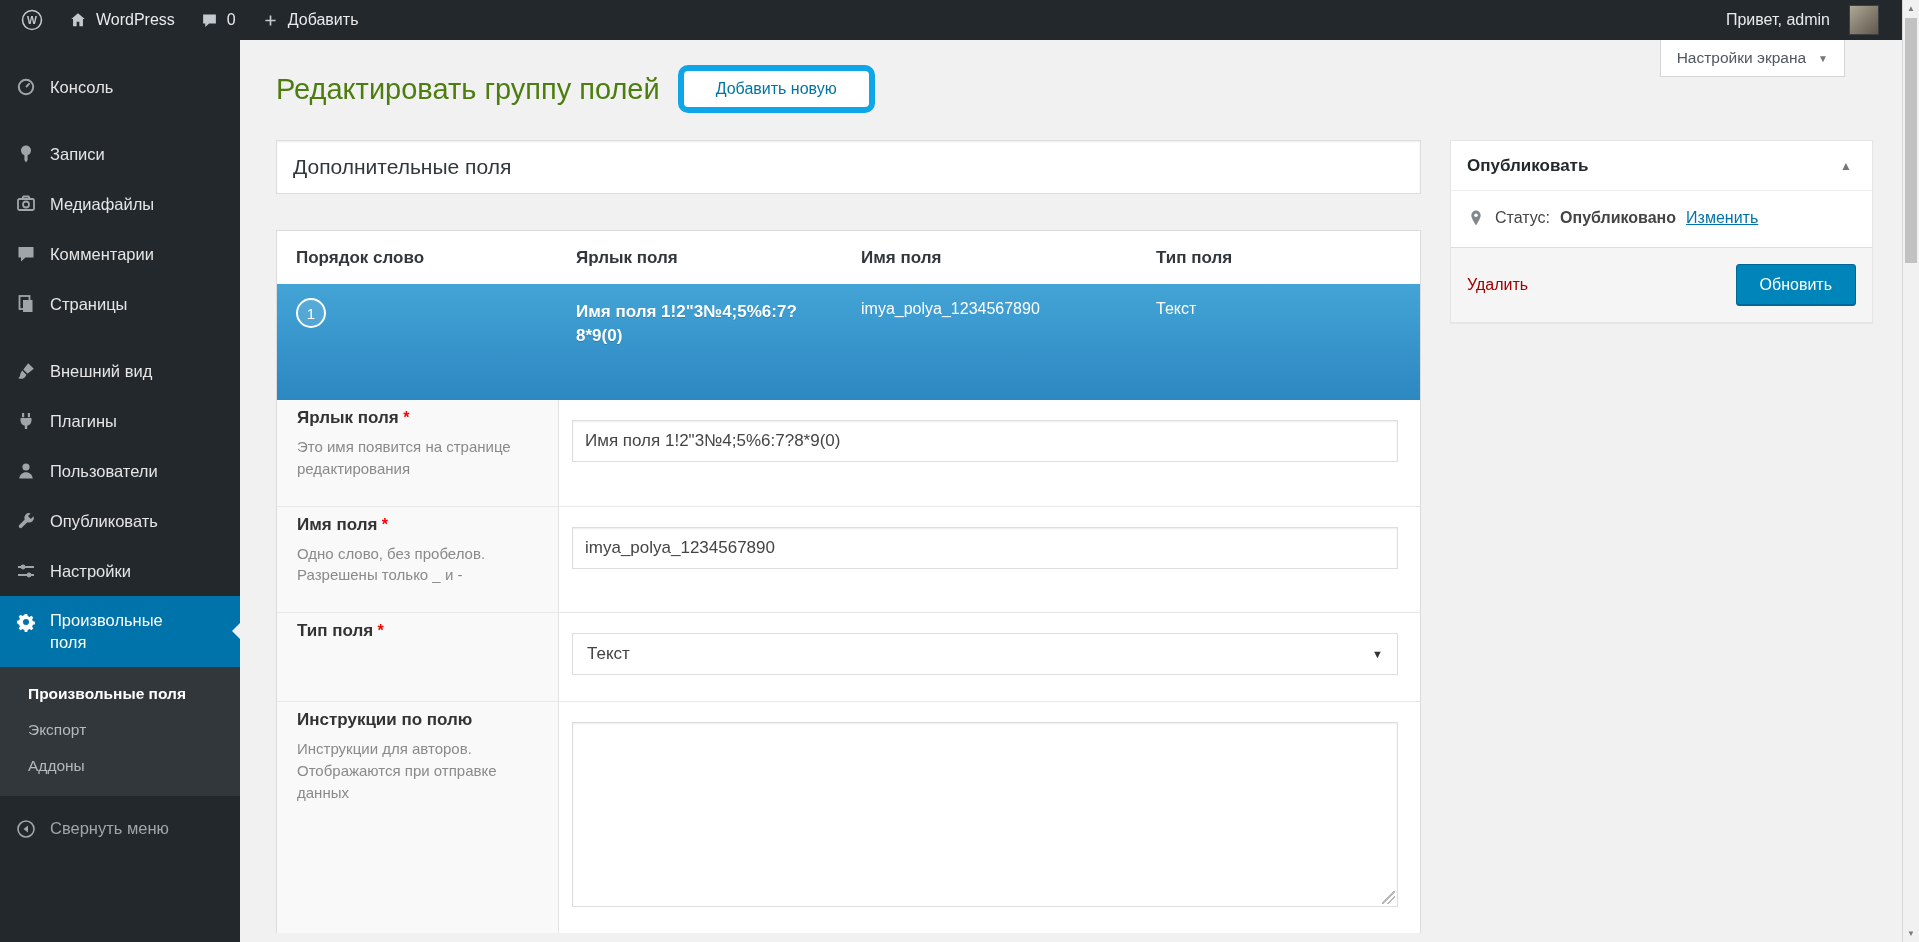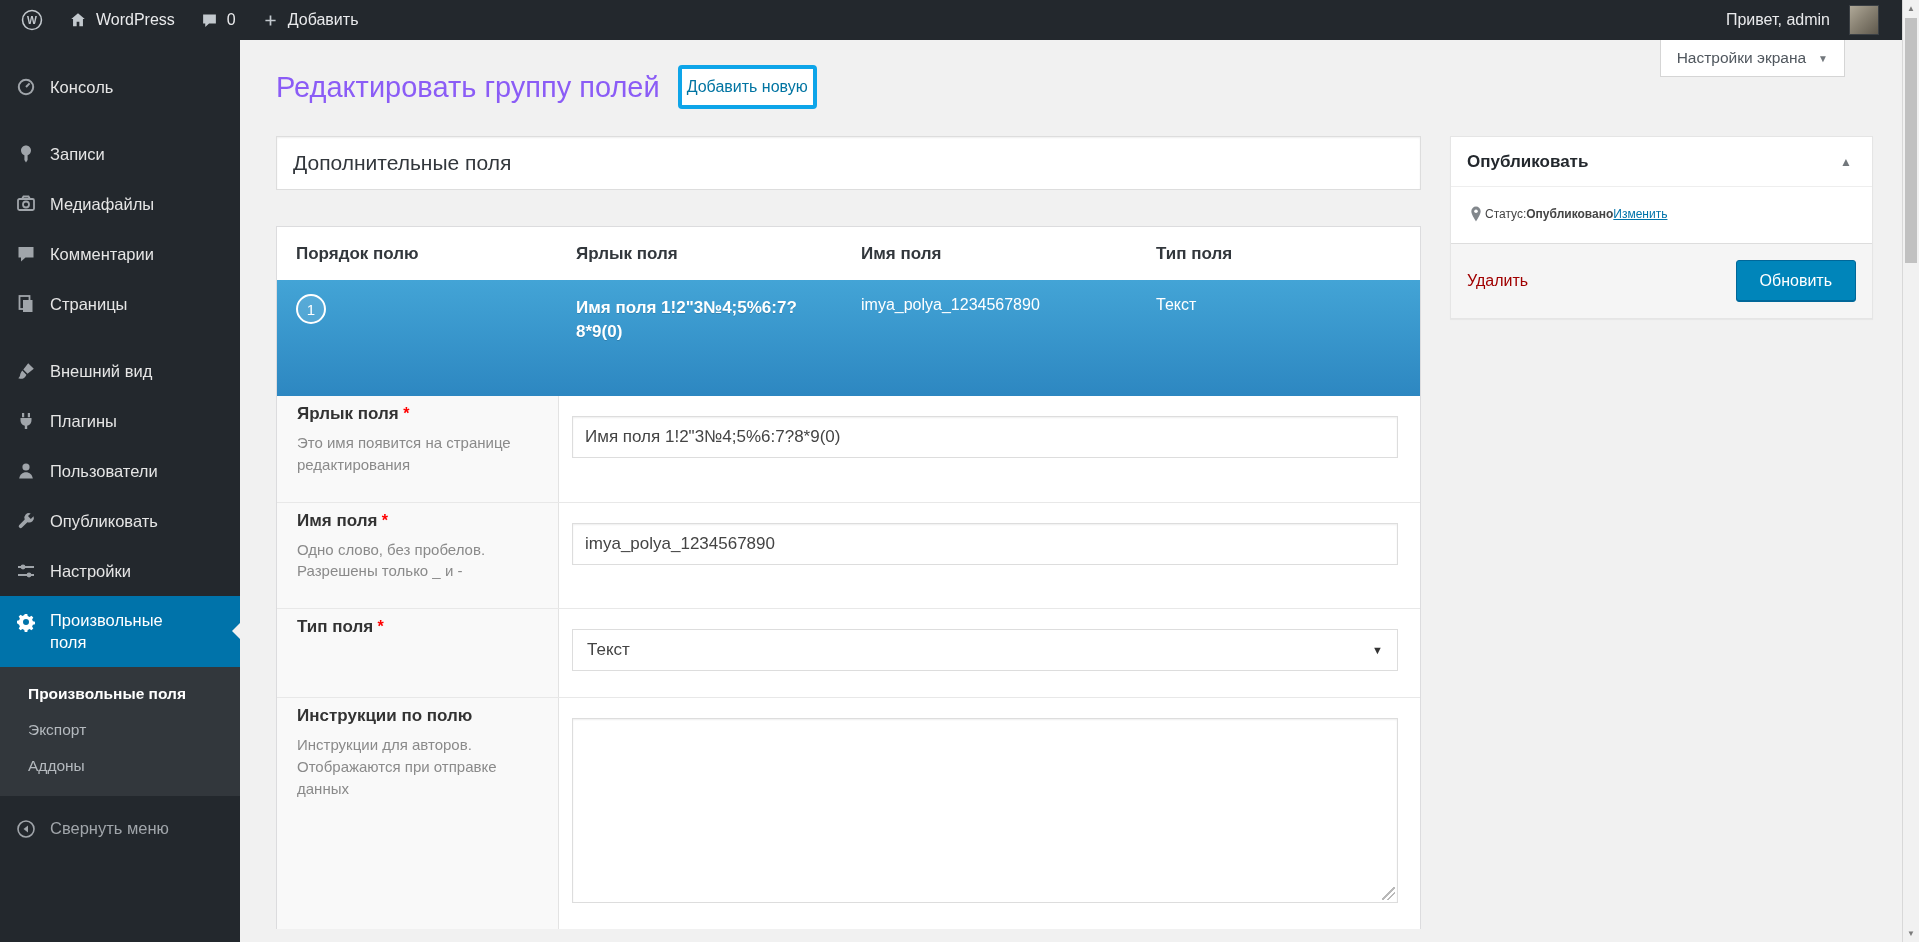--- a/index.html
+++ b/index.html
@@ -52,24 +52,24 @@
   #content { position:absolute; left:240px; top:40px; right:17px; bottom:0; background:#f1f1f1; padding:0 29px 0 36px; }
 
   #screen-options {
     position:absolute; top:0; right:57px; background:#fff;
     border:1px solid #d5d5d5; border-top:none; padding:9px 16px;
     display:flex; align-items:center; gap:12px; font-size:15.5px; color:#50575e; cursor:pointer;
   }
   #screen-options .arrow { font-size:10px; color:#72777c; }
 
   .page-header { display:flex; align-items:center; gap:18px; padding-top:25px; }
-  .page-header h1 { margin:0; font-size:29px; font-weight:400; color:#8b5cf6; }
+  .page-header h1 { margin:0; font-size:29px; font-weight:400; color:#4d7c0f; }
   .add-new-btn {
-    background:#fff; border:4px solid #0ea5e9; border-radius:4px; color:#0074a2;
-    font-size:16px; padding:9px 5px; cursor:pointer; font-family:inherit;
+    background:#fff; border:6px solid #0ea5e9; border-radius:10px; color:#0074a2;
+    font-size:16px; padding:9px 32px; cursor:pointer; font-family:inherit;
   }
 
   .columns { display:flex; gap:29px; margin-top:27px; align-items:flex-start; }
   .main-col { width:1145px; flex:none; }
   .side-col { width:423px; flex:none; }
 
   .title-input {
     width:100%; height:54px; background:#fff; border:1px solid #ddd;
     font-size:21px; color:#32373c; padding:0 16px; font-family:inherit;
     box-shadow:inset 0 1px 2px rgba(0,0,0,.07);
@@ -120,21 +120,21 @@
   }
 
   
   .postbox { background:#fff; border:1px solid #e5e5e5; box-shadow:0 1px 1px rgba(0,0,0,.04); }
   .postbox-header {
     display:flex; align-items:center; justify-content:space-between;
     height:50px; padding:0 16px; border-bottom:1px solid #eee;
   }
   .postbox-title { font-size:17px; font-weight:bold; color:#23282d; }
   .postbox-toggle { color:#72777c; font-size:12px; cursor:pointer; padding:4px; }
-  .status-row { display:flex; align-items:center; padding:18px 16px 20px; font-size:12px; color:#444; }
+  .status-row { display:flex; align-items:flex-end; gap:10px; padding:18px 16px 20px; font-size:16px; color:#444; }
   .status-icon { color:#82878c; display:flex; }
   .status-bold { font-weight:bold; }
   .edit-link { color:#0073aa; text-decoration:underline; cursor:pointer; }
   .publish-footer {
     display:flex; align-items:center; justify-content:space-between;
     background:#f5f5f5; border-top:1px solid #ddd; padding:16px;
   }
   .delete-link { color:#a00000; font-size:16px; cursor:pointer; }
   .update-btn {
     background:#0085ba; border:1px solid #006799; border-radius:3px; color:#fff;
@@ -327,21 +327,21 @@
       <button class="add-new-btn">Добавить новую</button>
     </div>
 
     <div class="columns">
 
       <div class="main-col">
         <input class="title-input" type="text" value="Дополнительные поля" style="">
 
         <div class="fields-box">
           <div class="thead">
-            <span>Порядок полю</span>
+            <span>Порядок слово</span>
             <span>Ярлык поля</span>
             <span>Имя поля</span>
             <span>Тип поля</span>
           </div>
 
           <div class="field-row">
             <span>
                 <span class="order-badge">1</span>
               </span>
             <span class="row-label">Имя поля 1!2"3№4;5%6:7?8*9(0)</span>

